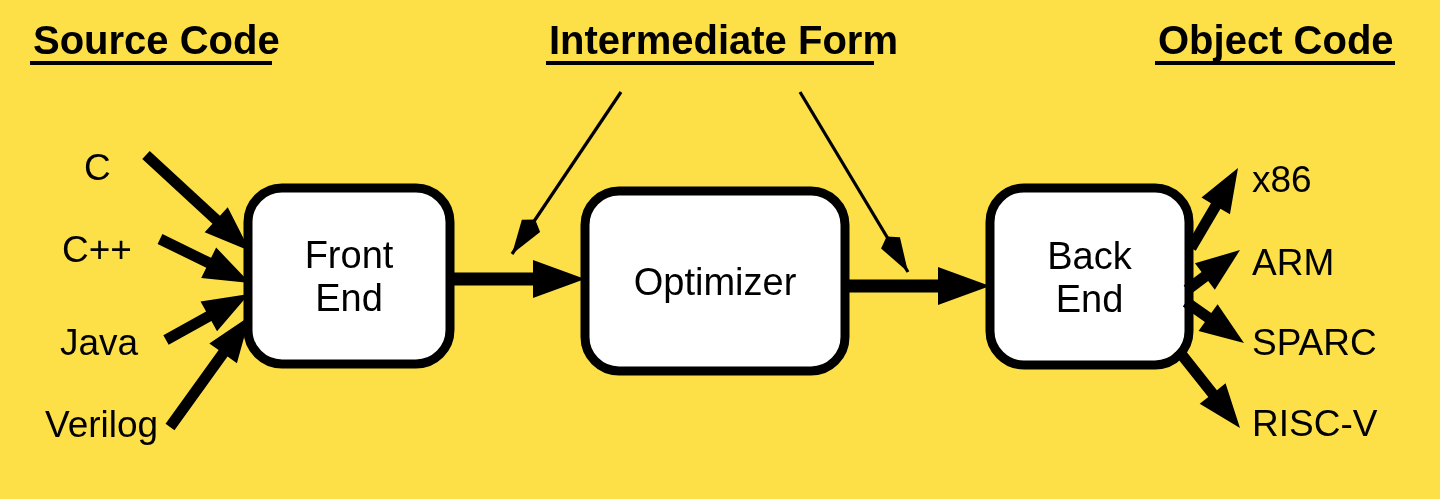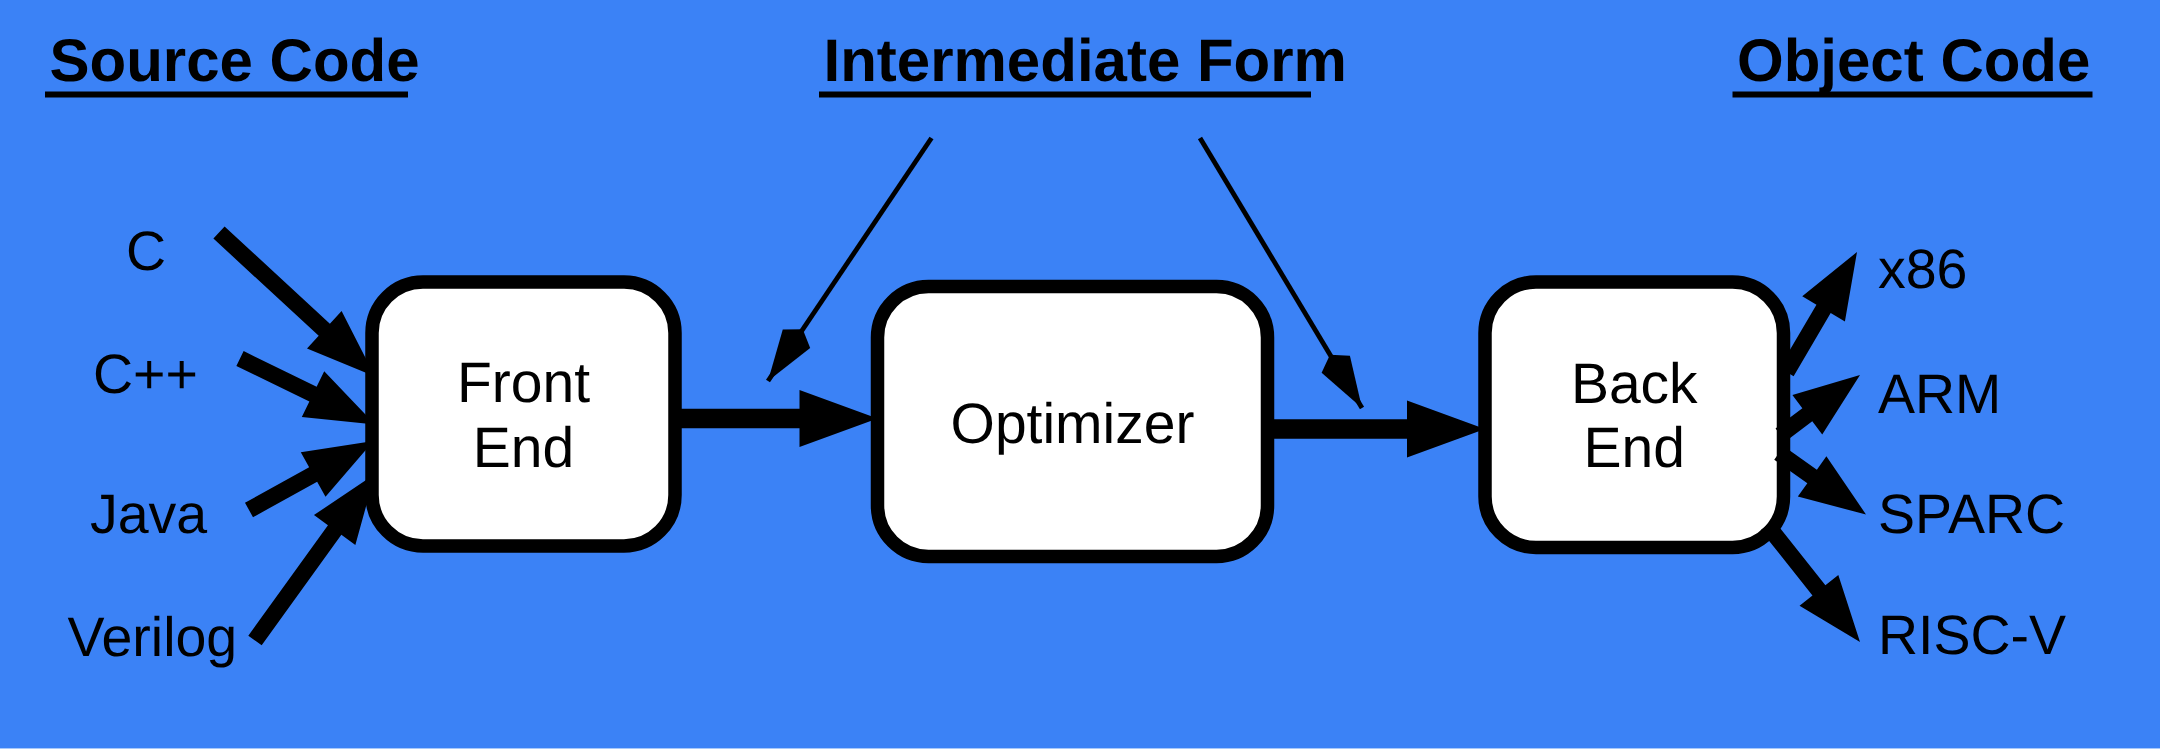--- a/index.html
+++ b/index.html
@@ -12,21 +12,21 @@
     width: 1440px;
     height: 499px;
     overflow: hidden;
     font-family: "Liberation Sans", sans-serif;
     color: #000000;
   }
   #diagram-root {
     position: relative;
     width: 1440px;
     height: 499px;
-    background: #3b82f6;
+    background: #fde047;
   }
   svg.canvas {
     position: absolute;
     top: 0;
     left: 0;
     width: 1440px;
     height: 499px;
     display: block;
   }
   text {

